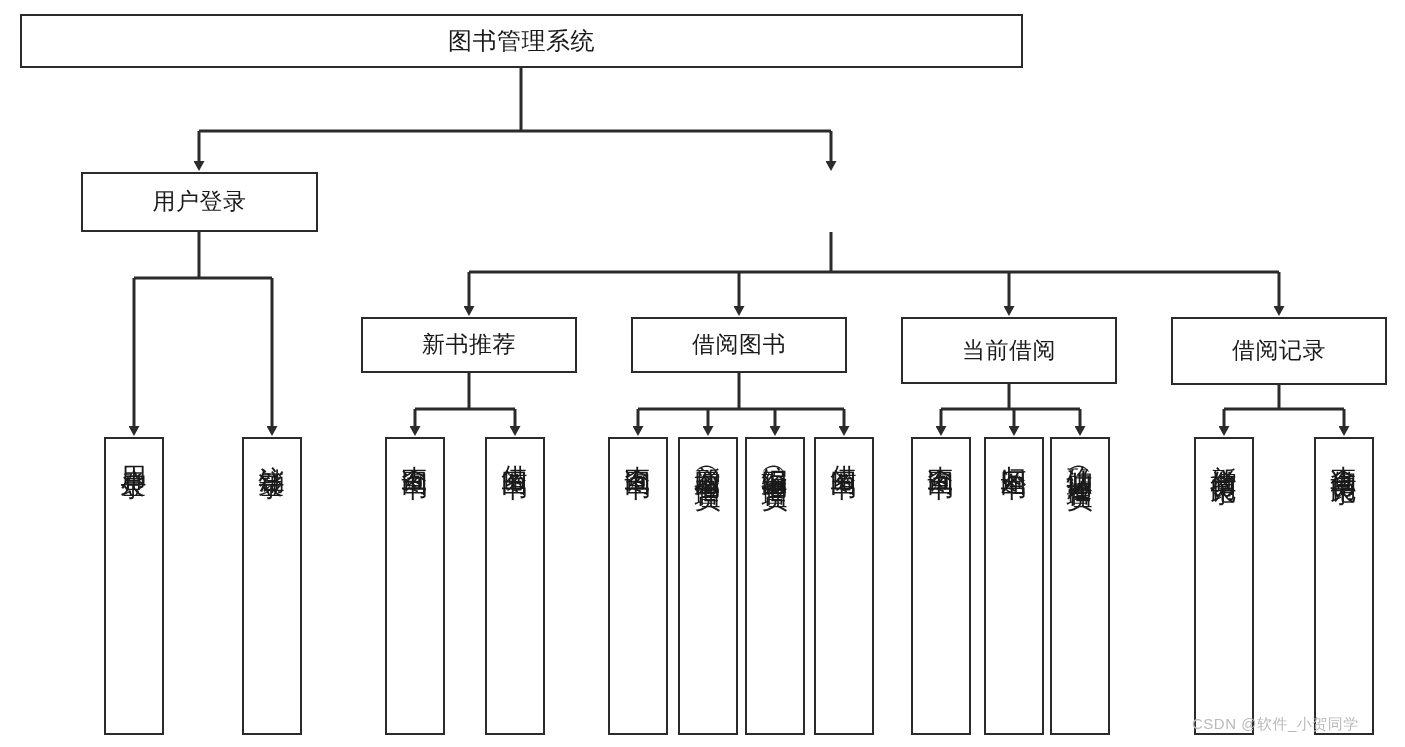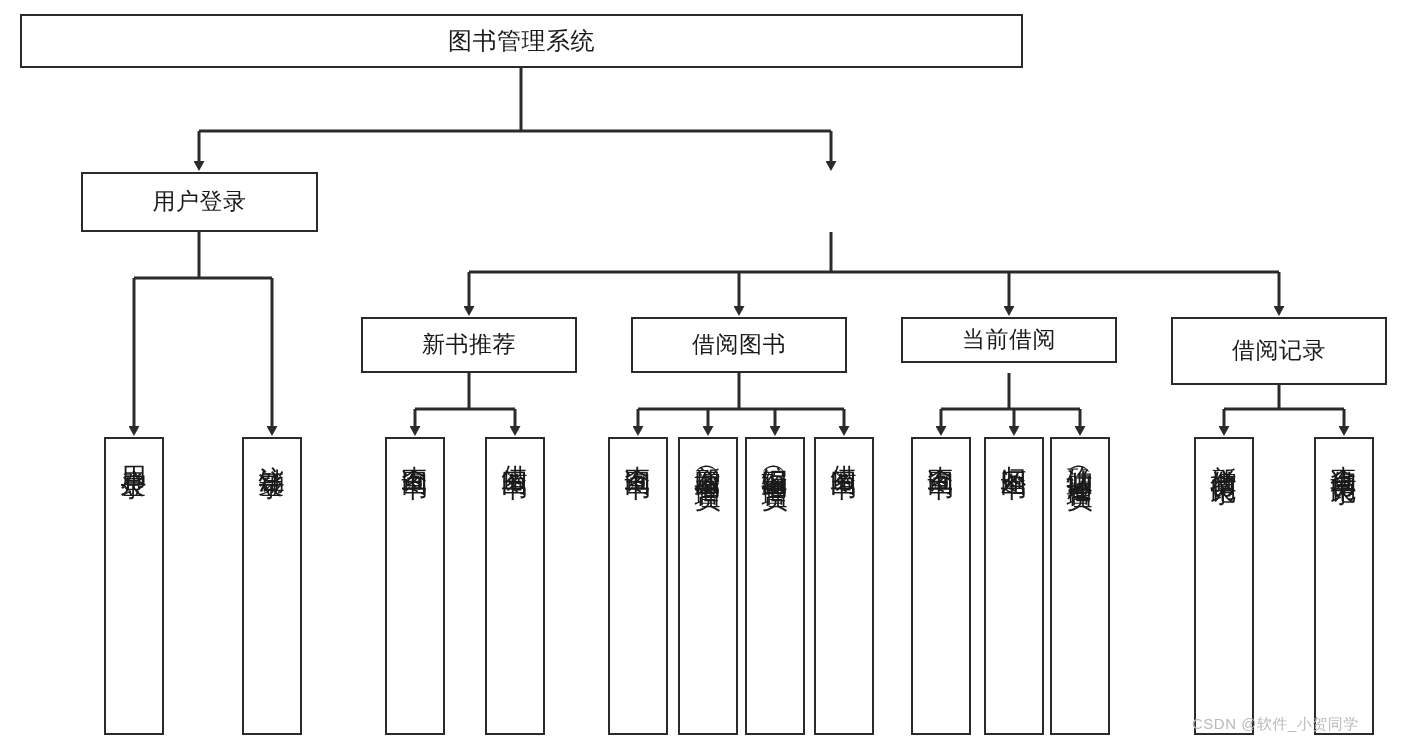--- a/index.html
+++ b/index.html
@@ -137,21 +137,21 @@
   <div class="node h" style="left:81px; top:172px; width:237px; height:60px;">
     <span class="lbl">用户登录</span>
   </div>
 
   <div class="node h" style="left:361px; top:317px; width:216px; height:56px;">
     <span class="lbl">新书推荐</span>
   </div>
   <div class="node h" style="left:631px; top:317px; width:216px; height:56px;">
     <span class="lbl">借阅图书</span>
   </div>
-  <div class="node h" style="left:901px; top:317px; width:216px; height:46px;">
+  <div class="node h" style="left:901px; top:317px; width:216px; height:67px;">
     <span class="lbl">当前借阅</span>
   </div>
   <div class="node h" style="left:1171px; top:317px; width:216px; height:68px;">
     <span class="lbl">借阅记录</span>
   </div>
 
   <div class="node v" style="left:104px; top:437px; width:60px; height:298px;">
     <span class="lbl">用户登录</span>
   </div>
   <div class="node v" style="left:242px; top:437px; width:60px; height:298px;">

